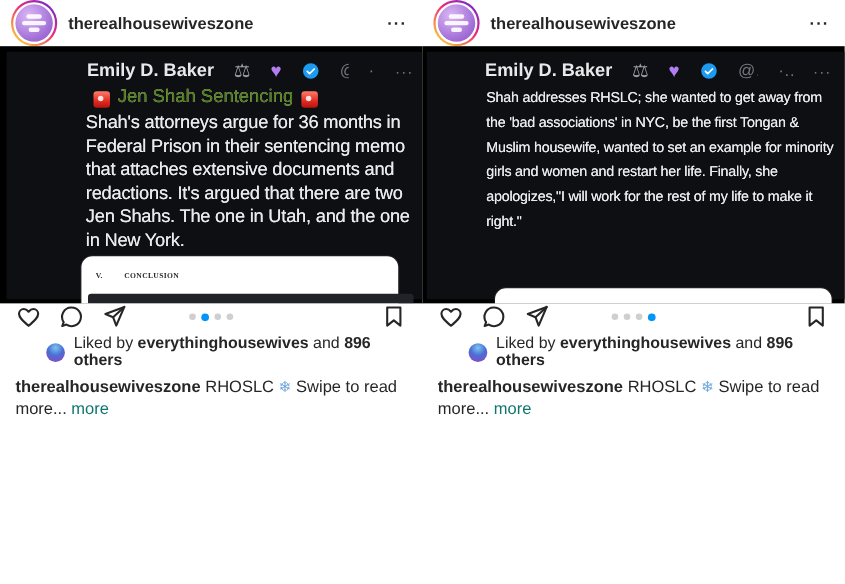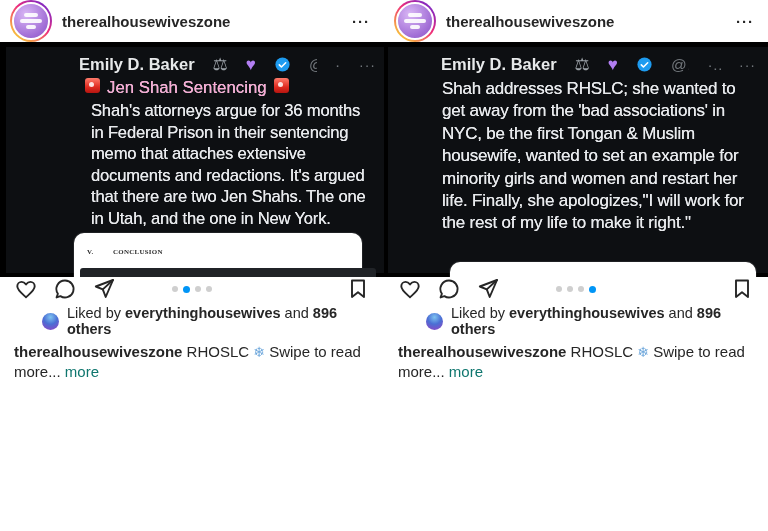--- a/index.html
+++ b/index.html
@@ -29,33 +29,33 @@
     color:#e7e9ea; font-size:16.5px; font-weight:700; white-space:nowrap; }
   .post-left  .tweet-head { left:79px; right:8px;  top:12px; }
   .post-right .tweet-head { left:57px; right:12px; top:12px; }
   .tweet-name { color:#e7e9ea; }
   .scales-glyph { color:#9aa0a6; font-size:17px; font-weight:400; }
   .pheart-glyph { color:#b27ef2; font-size:17px; }
   .vbadge { width:17px; height:17px; flex:0 0 auto; }
   .tweet-handle { color:#71767b; font-weight:400; font-size:15.5px; overflow:hidden; text-overflow:ellipsis; }
   .tweet-menu { margin-left:auto; color:#71767b; font-weight:400; font-size:14px; letter-spacing:1px; }
 
-  .tweet-title { position:absolute; display:flex; align-items:flex-start; gap:7px;
-    color:#f9a8d4; font-size:16.8px; font-weight:400; text-shadow:0 0 .5px #e8eaed; }
+  .tweet-title { position:absolute; display:flex; align-items:flex-end; gap:7px;
+    color:#4d7c0f; font-size:16.8px; font-weight:400; text-shadow:0 0 .5px #e8eaed; }
   .post-left .tweet-title { left:85px; top:36px; }
   .siren-icon { width:15px; height:15px; border-radius:3px; flex:0 0 auto;
     background:linear-gradient(180deg,#ff7b6b 0%,#e02b20 60%,#b51510 100%);
     position:relative; }
   .siren-icon::after { content:""; position:absolute; left:4px; top:4px; width:5px; height:5px;
     border-radius:50%; background:rgba(255,255,255,.85); }
 
   .tweet-body { position:absolute; color:#e8eaed; font-size:16.6px; line-height:21.5px;
     letter-spacing:-0.2px; text-shadow:0 0 .5px #e8eaed; }
-  .post-left  .tweet-body { left:91px; right:10px; top:58px; }
-  .post-right .tweet-body { left:58px; right:10px; top:36px; line-height:22.4px; font-size:17px; }
+  .post-left  .tweet-body { left:78px; right:10px; top:58px; }
+  .post-right .tweet-body { left:58px; right:10px; top:36px; line-height:22.4px; font-size:13px; }
 
   
   .doc { position:absolute; background:#fff; border-radius:10px; box-shadow:0 0 0 1px rgba(255,255,255,.08); overflow:hidden; }
   .post-left  .doc { left:74px; right:22px; top:191px; height:142px;
     font-family:"Liberation Serif", serif; color:#2b2b2b; font-size:6.9px; line-height:13px;
     padding:12px 13px; }
   .post-right .doc { left:66px; right:12px; top:220px; height:155px;
     font-family:"Liberation Sans", sans-serif; color:#555; font-size:6.3px; line-height:10.4px;
     padding:16px 13px 8px; }
   .doc-heading { font-weight:700; letter-spacing:.3px; }

